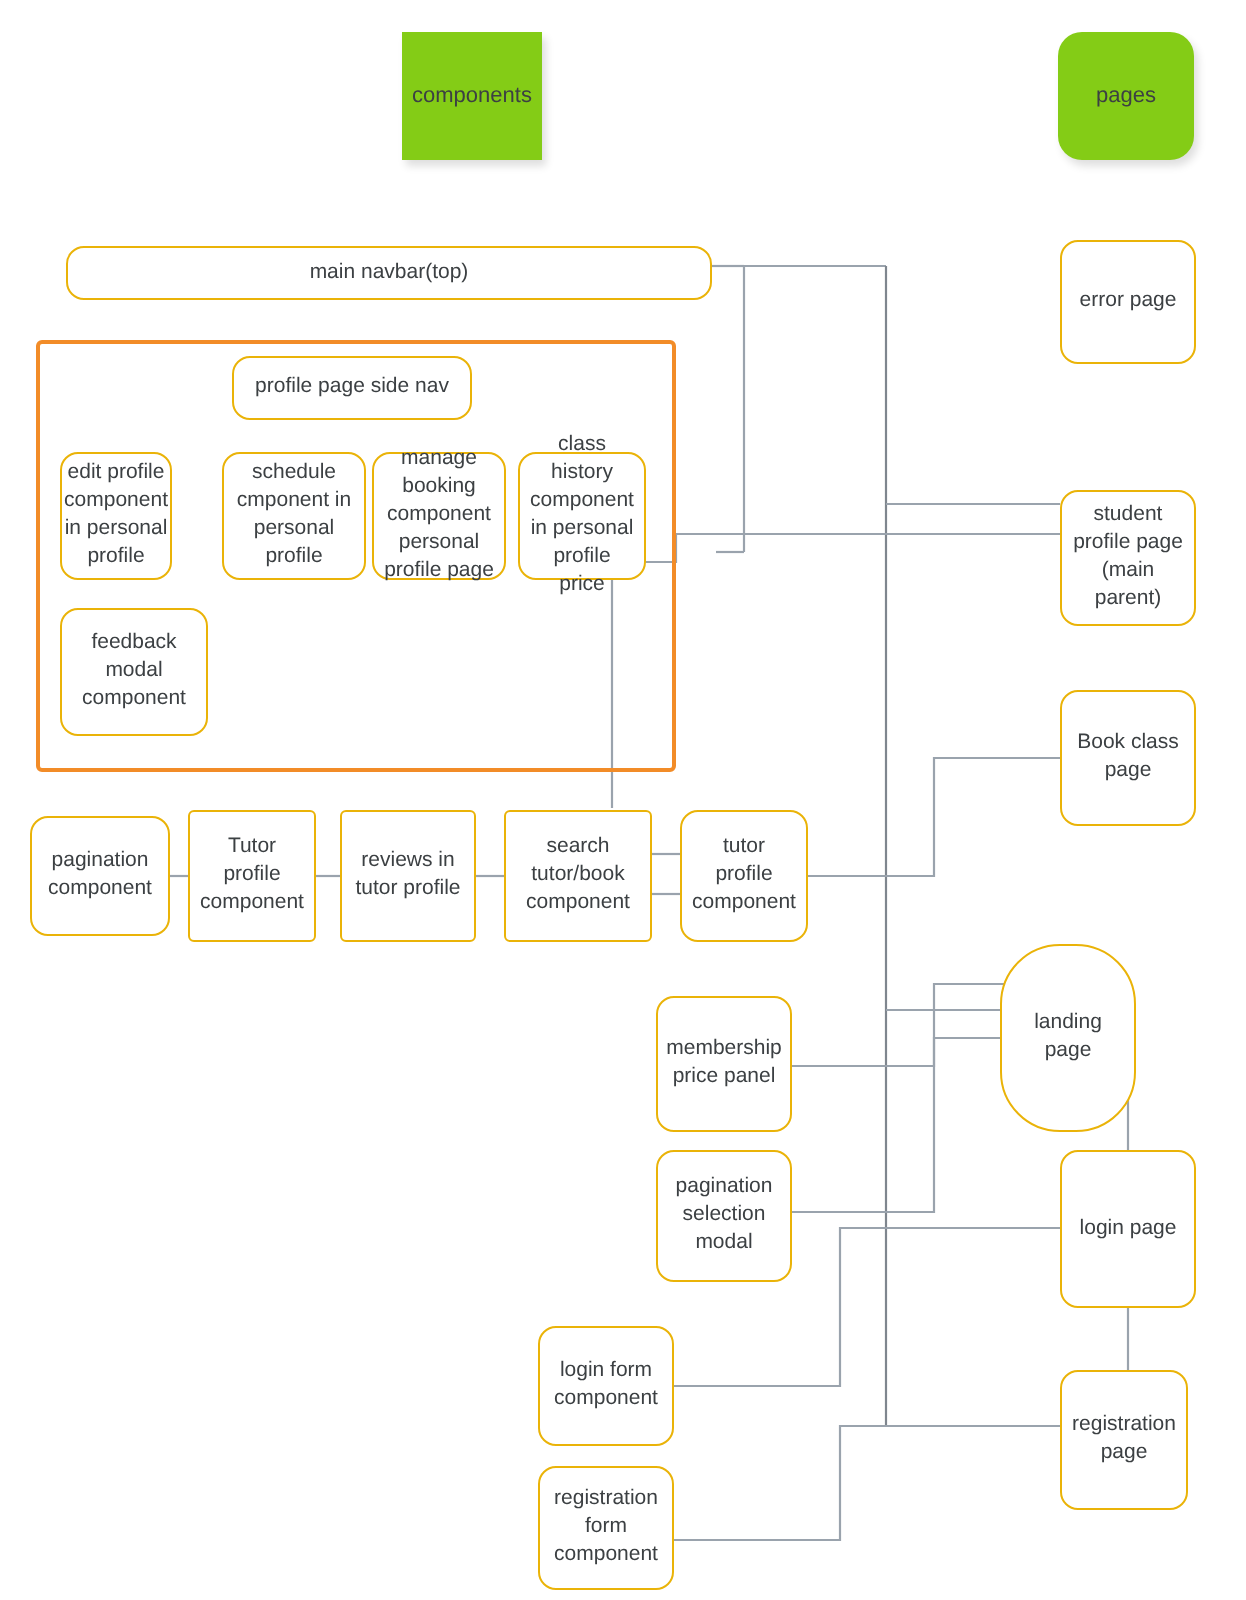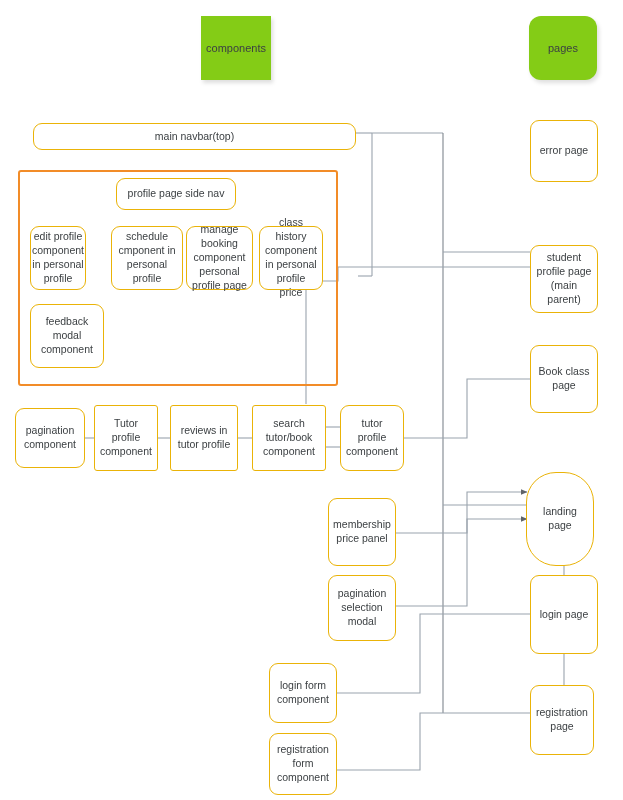--- a/index.html
+++ b/index.html
@@ -199,21 +199,21 @@
   </div>
 
   <div class="node soft" style="left:530px; top:245px; width:68px; height:68px;">
     <span class="label-text">student profile page (main parent)</span>
   </div>
 
   <div class="node soft" style="left:530px; top:345px; width:68px; height:68px;">
     <span class="label-text">Book  class page</span>
   </div>
 
-  <div class="node soft" style="left:526px; top:472px; width:68px; height:94px;border-radius:30px;">
+  <div class="node soft" style="left:500px; top:472px; width:68px; height:94px;border-radius:30px;">
     <span class="label-text">landing page</span>
   </div>
 
   <div class="node soft" style="left:530px; top:575px; width:68px; height:79px;">
     <span class="label-text">login page</span>
   </div>
 
   <div class="node soft" style="left:530px; top:685px; width:64px; height:70px;">
     <span class="label-text">registration page</span>
   </div>

